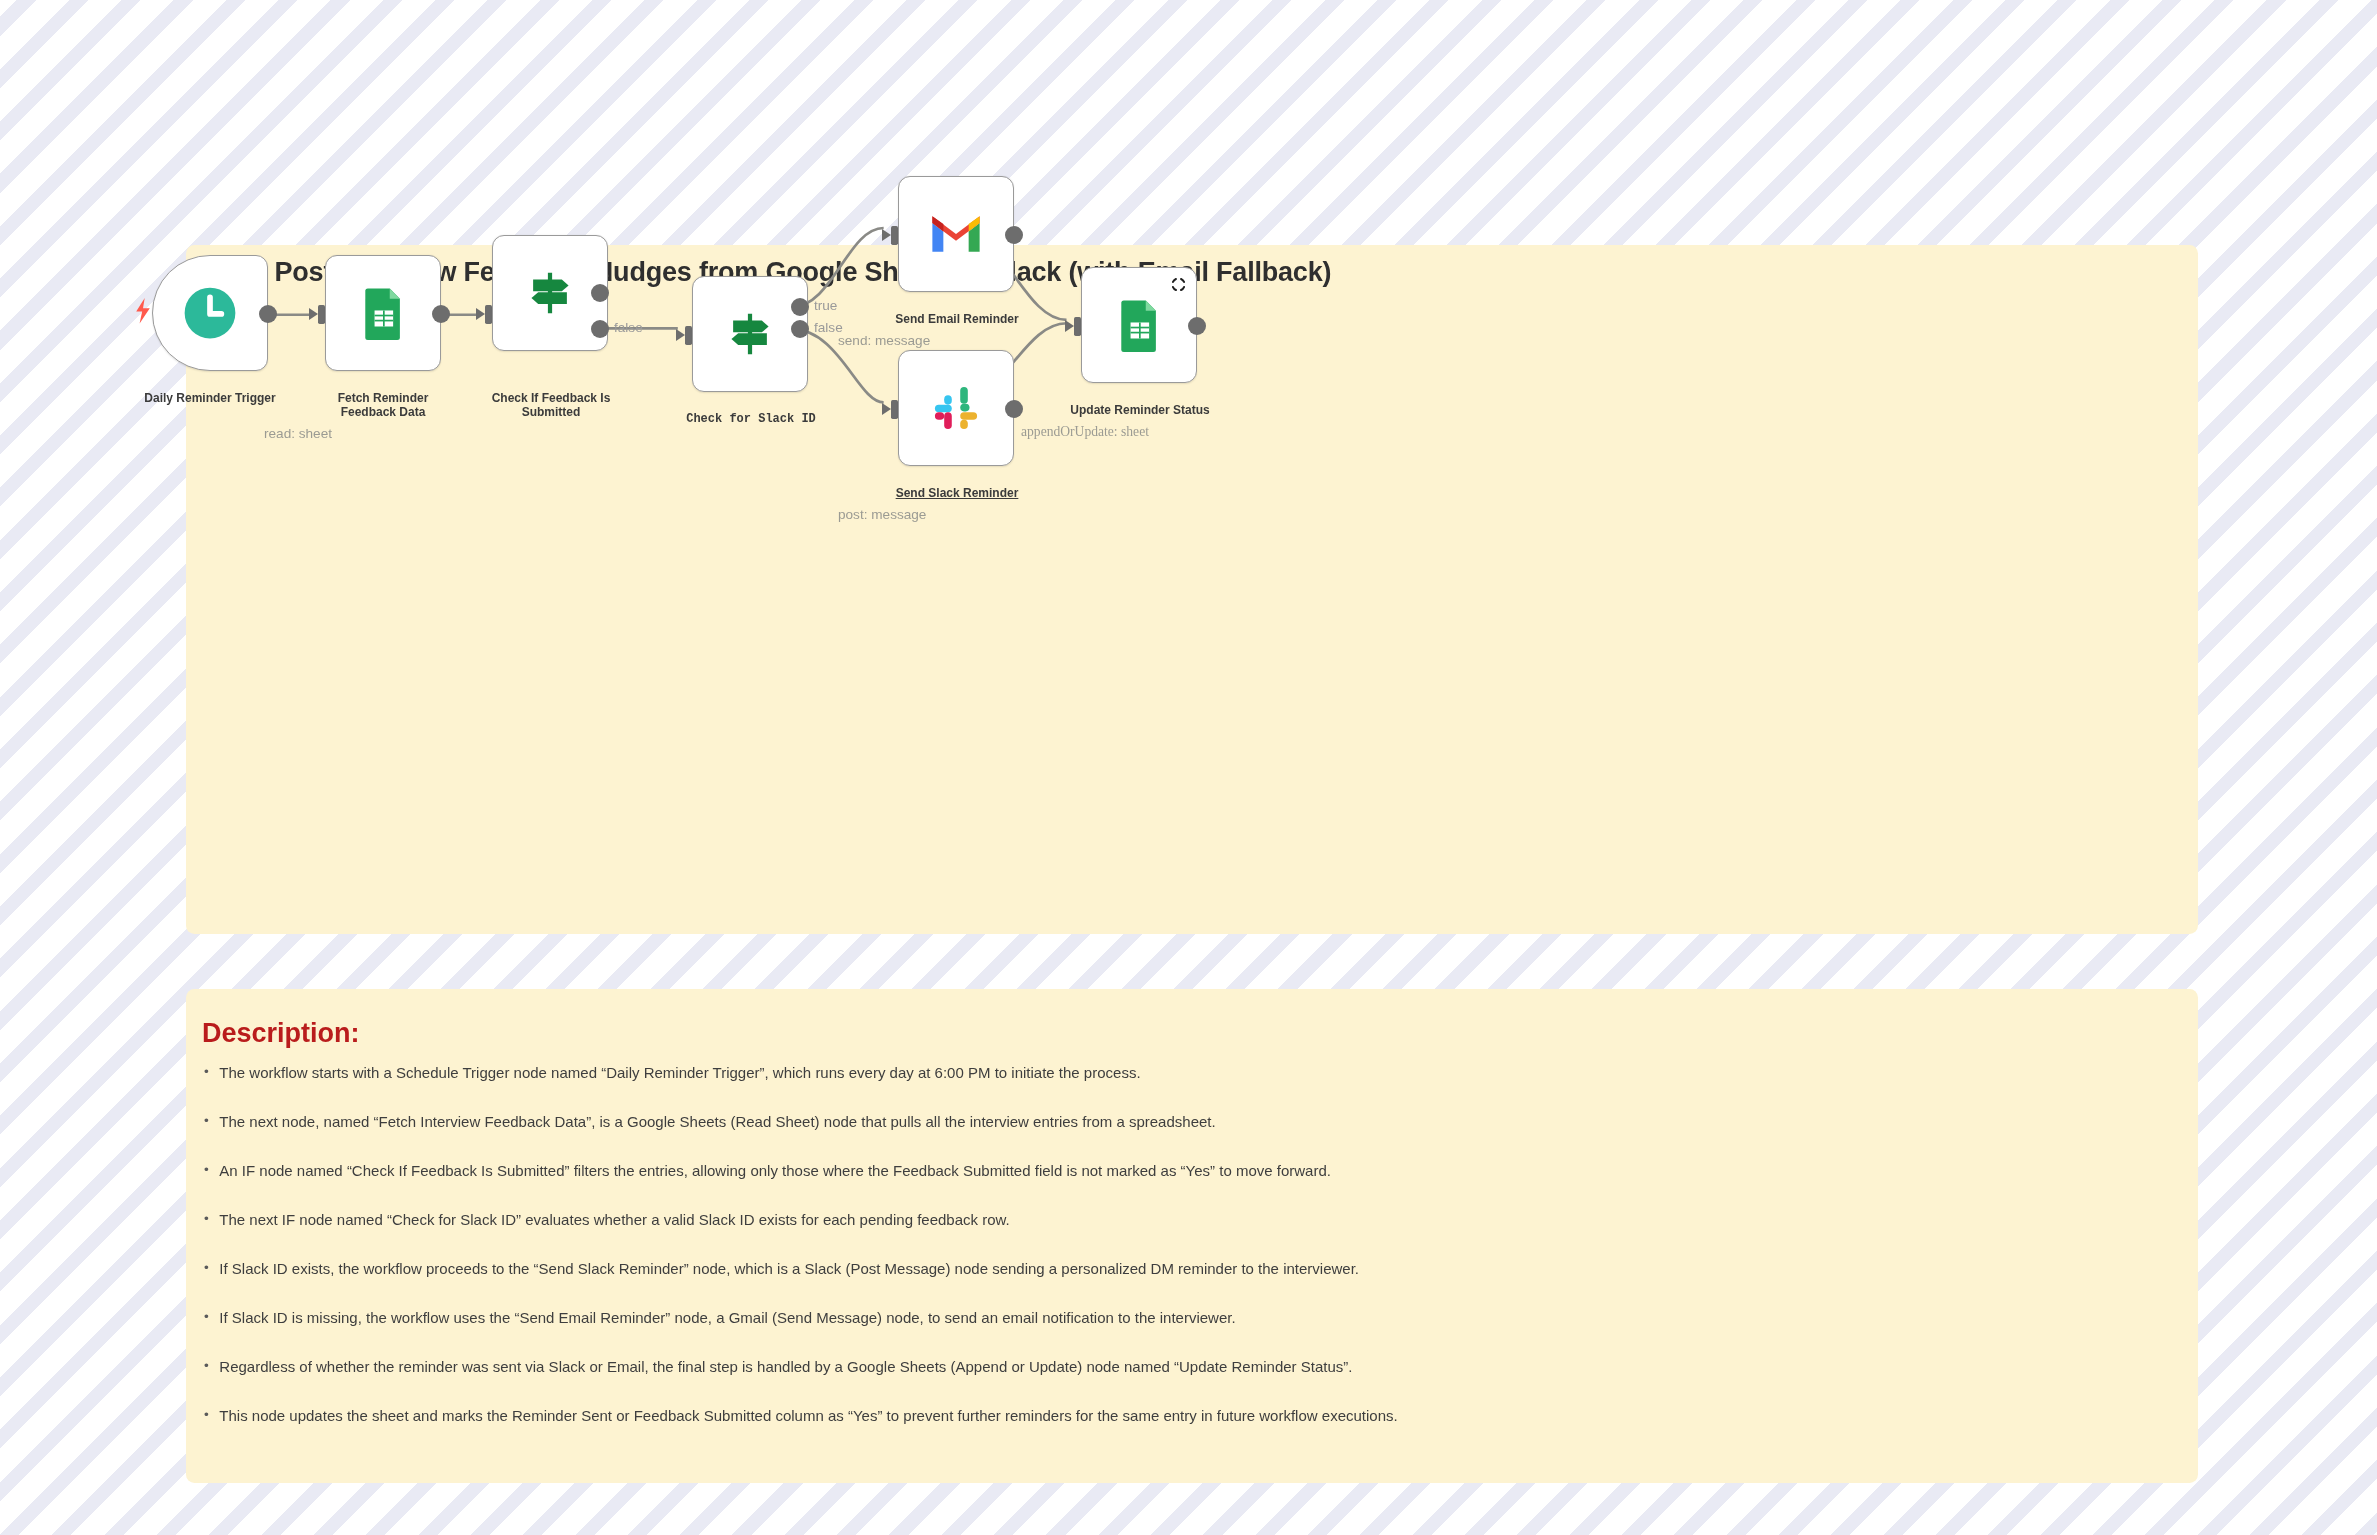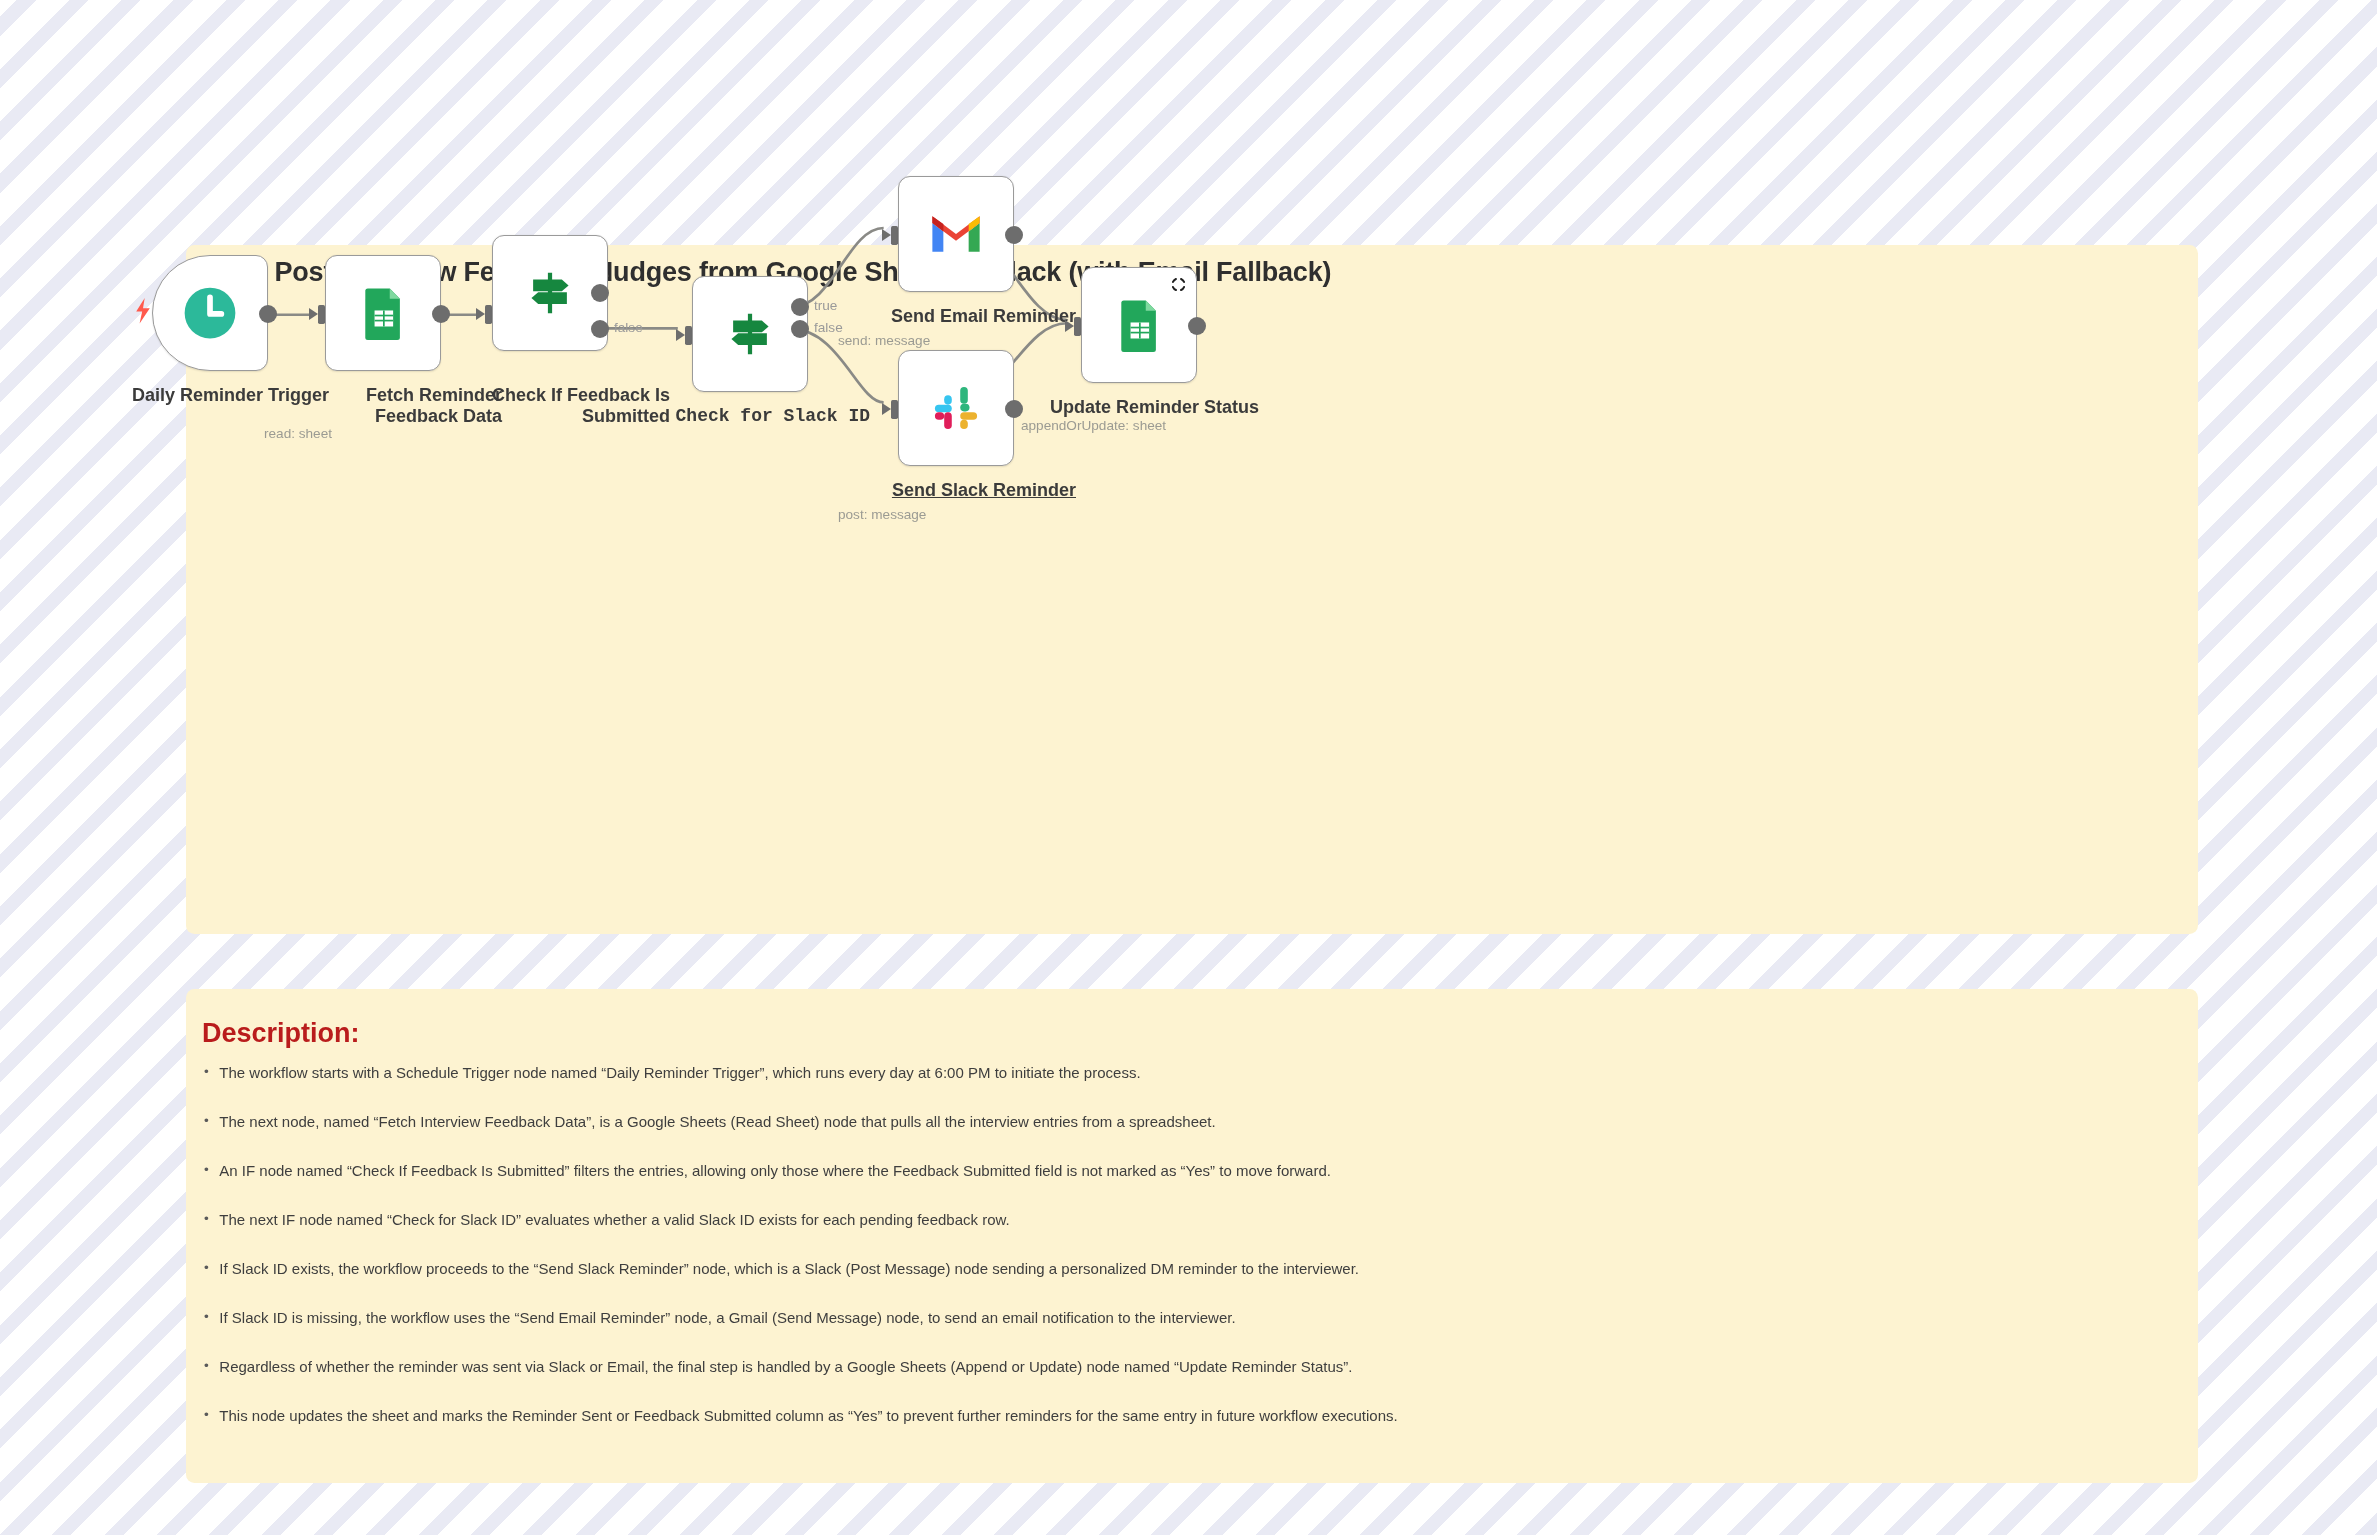--- a/index.html
+++ b/index.html
@@ -78,26 +78,27 @@
     border: 1.7px solid #9a9a9a;
     border-radius: 12px;
     display: flex; align-items: center; justify-content: center;
     box-shadow: 0 0.9px 1.7px rgba(0,0,0,0.10);
   }
   .node-box.trigger {
     border-radius: 58px 12px 12px 58px;
   }
   .node-label {
     position: absolute;
-    text-align: right;
-    font-size: 18px;
+    text-align: center;
+    font-size: 12px;
     font-weight: bold;
     color: #3b3b3b;
     line-height: 1.18;
     white-space: pre-line;
+    margin-top: 6px;
   }
   .node-sub {
     position: absolute;
     text-align: left;
     font-size: 13.6px;
     color: #9b9b93;
   }
 
   
   .port-out {
@@ -320,21 +321,21 @@
           <g stroke="#22a75b" stroke-width="2">
             <line x1="22" y1="35" x2="44" y2="35"></line>
             <line x1="22" y1="41" x2="44" y2="41"></line>
             <line x1="33" y1="29" x2="33" y2="48"></line>
           </g>
         </svg>
       </span>
     </div>
     <div class="port-out" style="left:114px; top:60px;"></div>
     <div class="node-label" style="left:-53px; top:140px; width:238px;">Update Reminder Status</div>
-    <div class="node-sub" style="left:-53px; top:161px; width:238px;">appendOrUpdate: sheet</div>
+    <div class="node-sub" style="left:-53px; top:167px; width:238px;font-family:Liberation Serif, serif;">appendOrUpdate: sheet</div>
   </div>
 
 </div>
 
 <div class="card" id="description-card"></div>
 <div class="desc-title">Description:</div>
 <div class="bullets">
   <div class="bullet">
       <span class="dot">•</span>
       <span>The workflow starts with a Schedule Trigger node named “Daily Reminder Trigger”, which runs every day at 6:00 PM to initiate the process.</span>

